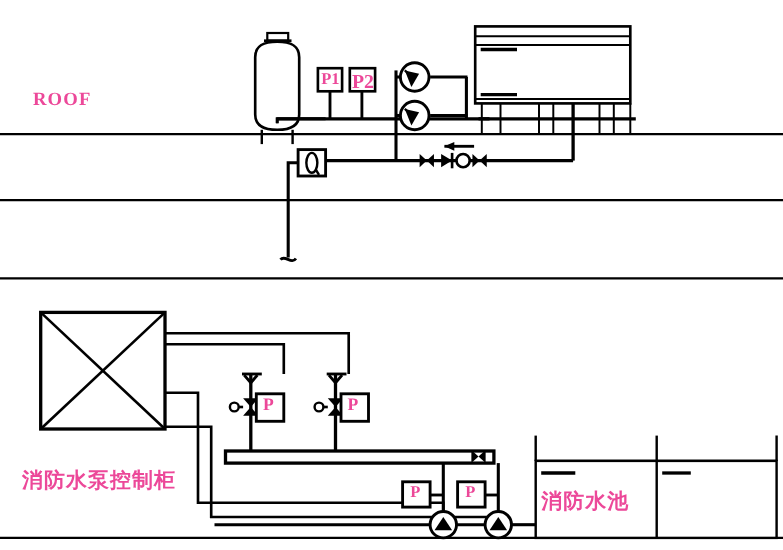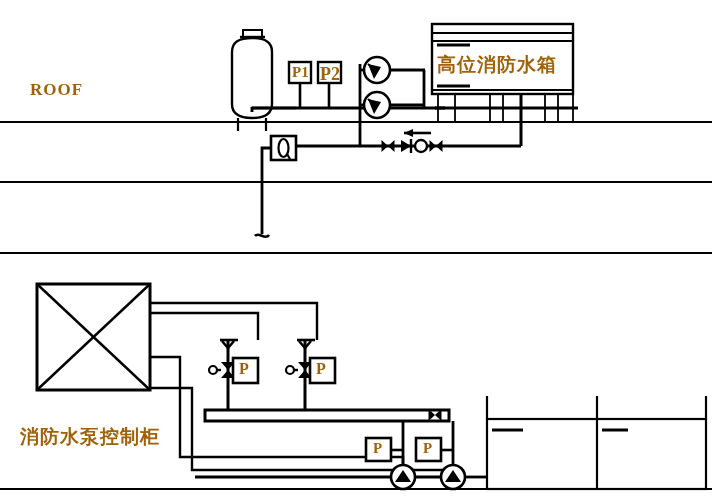--- a/index.html
+++ b/index.html
@@ -1,20 +1,20 @@
 <!DOCTYPE html>
 <html><head>
 <meta charset="utf-8">
 <title>Fire Protection Water System Diagram</title>
 <style>
   html,body{margin:0;padding:0;background:#ffffff;}
   body{font-family:"Liberation Sans",sans-serif;}
   #stage{position:relative;width:712px;height:500px;background:#fff;overflow:hidden;}
   #stage svg{position:absolute;left:0;top:0;}
-  .lbl{position:absolute;font-family:"Liberation Serif",serif;font-weight:bold;color:#a16207;white-space:nowrap;}
+  .lbl{position:absolute;font-family:"Liberation Serif",serif;font-weight:bold;color:#ec4899;white-space:nowrap;}
   #roof-label{left:30px;top:80px;font-size:17px;letter-spacing:1px;}
   #tank-label{left:437px;top:52px;font-size:19px;letter-spacing:1px;font-family:"DejaVu Sans",sans-serif;}
   #cabinet-label{left:20px;top:424px;font-size:19px;letter-spacing:1px;font-family:"DejaVu Sans",sans-serif;}
   #pool-label{left:492px;top:443px;font-size:19px;letter-spacing:1px;font-family:"DejaVu Sans",sans-serif;}
   .box-txt{font-family:"Liberation Serif",serif;font-weight:bold;}
 </style>
 </head>
 <body>
 
 <div id="stage">
@@ -227,22 +227,22 @@
     <line x1="487" y1="396" x2="487" y2="419" stroke="#000" stroke-width="2.2"></line>
     <line x1="597" y1="396" x2="597" y2="419" stroke="#000" stroke-width="2.2"></line>
     <line x1="706" y1="396" x2="706" y2="419" stroke="#000" stroke-width="2.2"></line>
 
     <line x1="492" y1="430" x2="523" y2="430" stroke="#000" stroke-width="3"></line>
     <line x1="602" y1="430" x2="628" y2="430" stroke="#000" stroke-width="3"></line>
   </g>
 </svg>
 
 <div class="lbl" id="roof-label">ROOF</div>
-<div class="lbl" id="tank-label">高位消防水箱</div>
 <div class="lbl" id="cabinet-label">消防水泵控制柜</div>
+<div class="lbl" id="pool-label">消防水池</div>
 
 <div class="lbl box-txt" style="left:292px;top:64px;font-size:15px;">P1</div>
 <div class="lbl box-txt" style="left:320px;top:64px;font-size:18px;">P2</div>
 <div class="lbl box-txt" style="left:239px;top:360px;font-size:16px;">P</div>
 <div class="lbl box-txt" style="left:316px;top:360px;font-size:16px;">P</div>
 <div class="lbl box-txt" style="left:373px;top:440px;font-size:15px;">P</div>
 <div class="lbl box-txt" style="left:423px;top:440px;font-size:15px;">P</div>
 
 </div>
 

